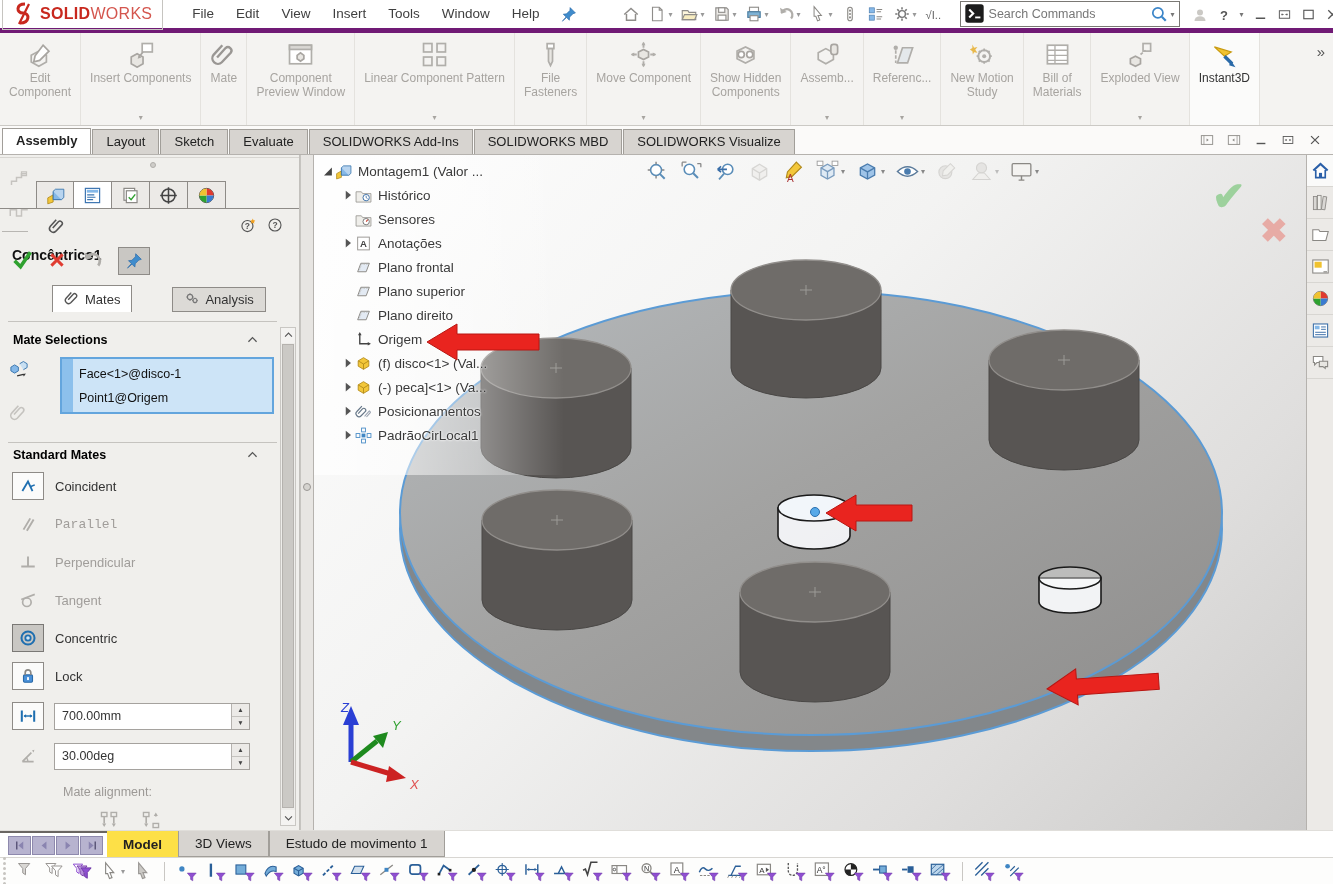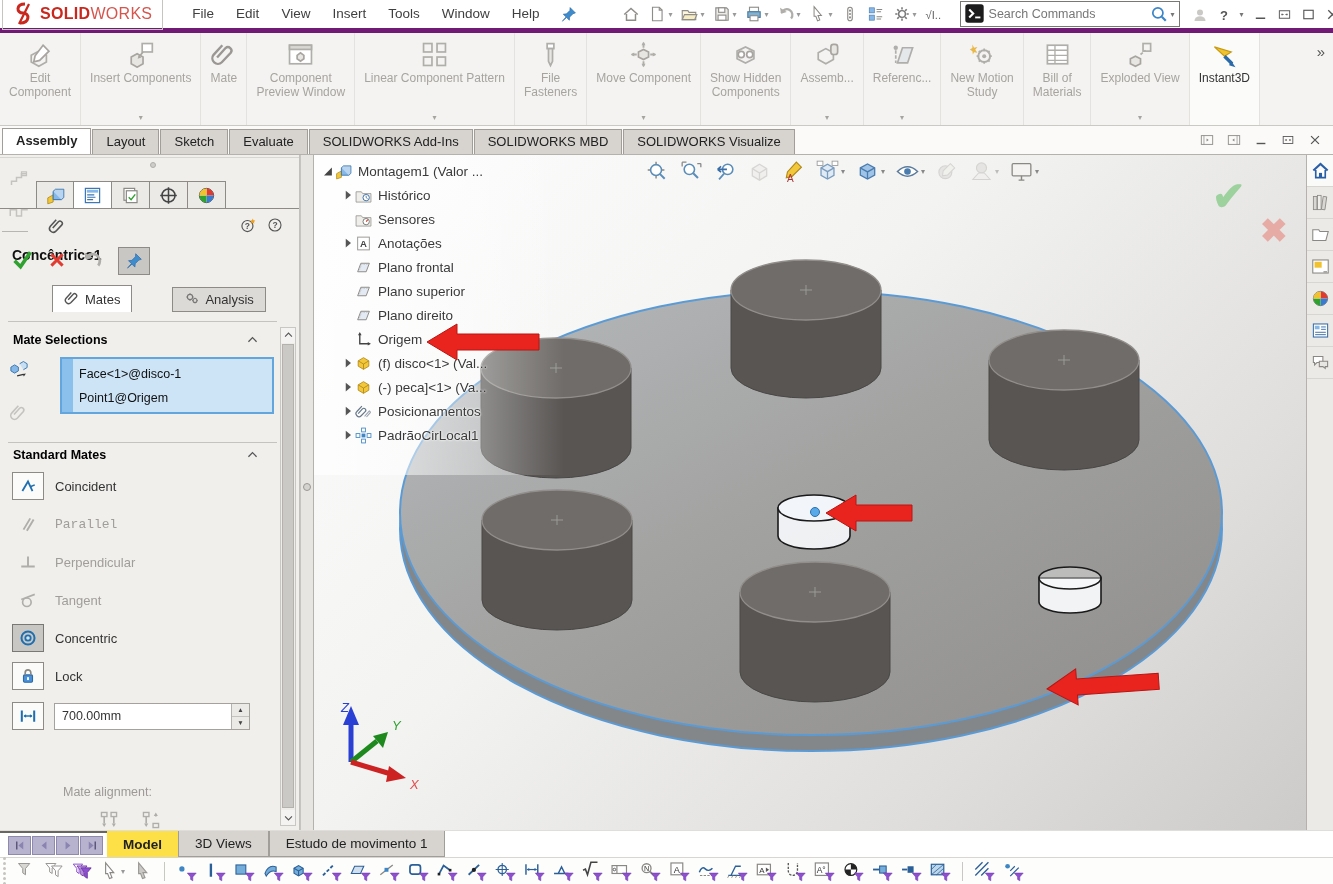--- a/index.html
+++ b/index.html
@@ -670,20 +670,36 @@
       <div class="pm-inputrow" style="top:547px">
         <span class="inp-icon-box" id="disticon">
             <svg width="18" height="18" viewBox="0 0 16 16">
               <path d="M2.5 3v10M13.5 3v10" stroke="#1f6fb0" stroke-width="1.8"></path>
               <path d="M4.5 8h7" stroke="#1f6fb0" stroke-width="1.3"></path>
               <path d="M4 8l2.3-1.6v3.2ZM12 8 9.7 6.4v3.2Z" fill="#1f6fb0"></path>
             </svg>
           </span>
         <span class="inp-wrap">
           <input class="pm-input" value="700.00mm" style="">
+          <span class="spinner">
+              <span class="spin-btn">▲</span>
+              <span class="spin-btn">▼</span>
+            </span>
+        </span>
+      </div>
+      <div class="pm-inputrow" style="top:587px">
+        <span class="inp-icon-plain" id="angicon">
+            <svg width="18" height="18" viewBox="0 0 16 16">
+              <path d="M3 13h10M3 13 11 5" stroke="#b0aeaa" stroke-width="1.5" fill="none"></path>
+              <path d="M8 13a5.5 5.5 0 0 0-1.6-3.6" fill="none" stroke="#b0aeaa" stroke-width="1.2"></path>
+              <path d="M11.5 3.2l2.2-.7-.7 2.4Z" fill="#b0aeaa"></path>
+            </svg>
+          </span>
+        <span class="inp-wrap">
+          <input class="pm-input" value="30.00deg" style="">
           <span class="spinner">
               <span class="spin-btn">▲</span>
               <span class="spin-btn">▼</span>
             </span>
         </span>
       </div>
       <div class="pm-align-label">Mate alignment:</div>
       <div class="pm-align-icons">
         <span id="alignsame"><svg width="22" height="22" viewBox="0 0 16 16">
               <rect x="2.5" y="2.5" width="4" height="3" fill="none" stroke="#b0aeaa"></rect>

